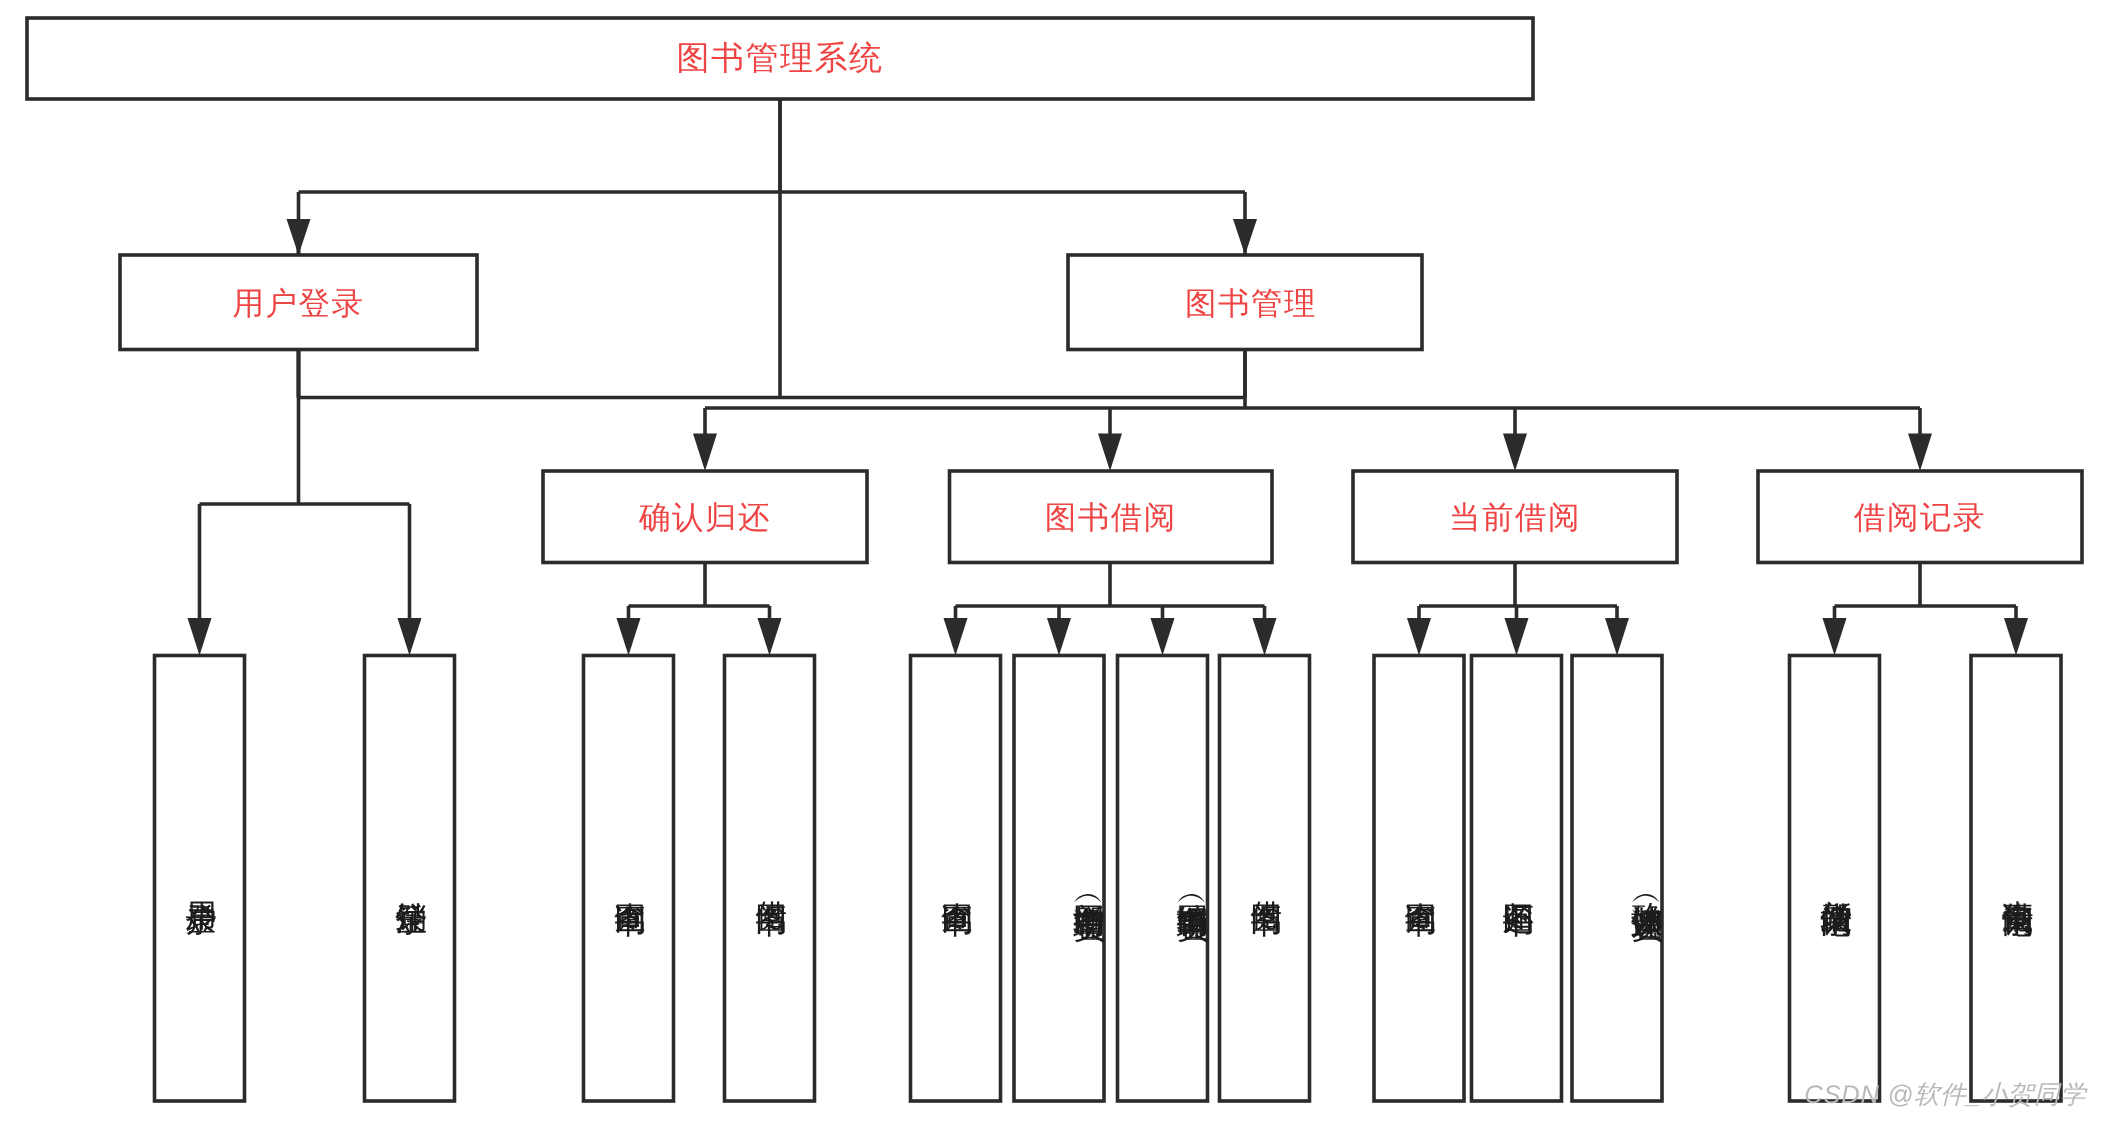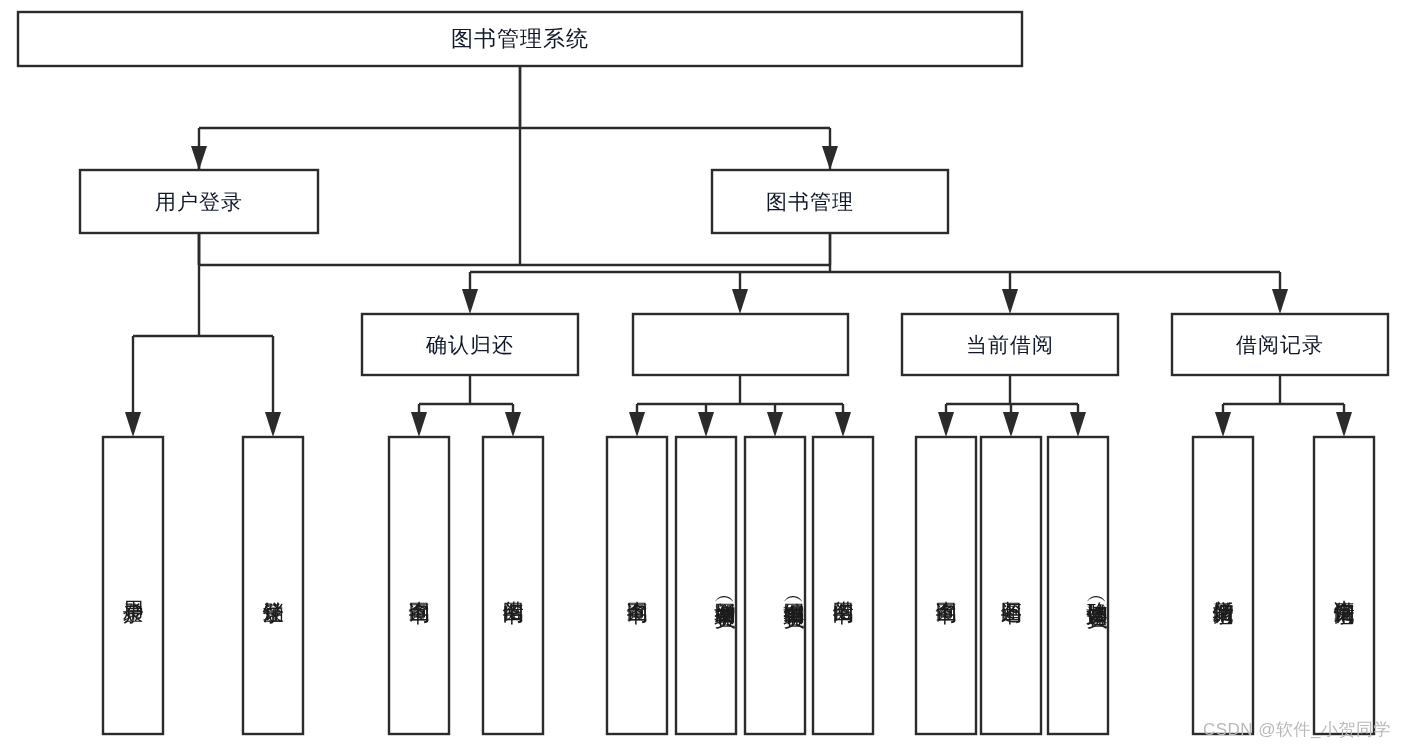--- a/index.html
+++ b/index.html
@@ -56,38 +56,39 @@
     pointer-events: none;
     white-space: nowrap;
   }
   .hlabel-wrap {
     position: absolute;
     display: flex;
     align-items: center;
     justify-content: center;
     font-family: "Liberation Sans", "DejaVu Sans", sans-serif;
     font-size: 21px;
-    color: #0f172a;
+    color: #ef4444;
     letter-spacing: 1px;
     pointer-events: none;
     white-space: nowrap;
   }
   .title-label {
     font-size: 22px;
   }
   #watermark {
     position: absolute;
     right: 14px;
     bottom: 6px;
     font-family: "Liberation Sans", "DejaVu Sans", sans-serif;
     font-size: 17px;
     color: #b9b9b9;
     letter-spacing: 0.5px;
     white-space: nowrap;
     pointer-events: none;
+    font-style: italic;
   }
 </style>
 </head>
 <body>
 
 <div id="diagram-root">
 
   <svg class="diagram-canvas" viewBox="0 0 1405 747">
 
     <g>
@@ -200,23 +201,24 @@
     <rect class="node-rect" x="981" y="437" width="60" height="297"></rect>
     <rect class="node-rect" x="1048" y="437" width="60" height="297"></rect>
 
     <rect class="node-rect" x="1193" y="437" width="60" height="297"></rect>
     <rect class="node-rect" x="1314" y="437" width="60" height="297"></rect>
   </svg>
 
   <div class="hlabel-wrap title-label" style="left:18px; top:12px; width:1004px; height:54px;">图书管理系统</div>
 
   <div class="hlabel-wrap" style="left:80px; top:170px; width:238px; height:63px;">用户登录</div>
-  <div class="hlabel-wrap" style="left:688px; top:170px; width:244px; height:63px;text-align:right;">图书管理</div>
+  <div class="hlabel-wrap" style="left:712px; top:170px; width:244px; height:63px;text-align:right;">图书管理</div>
 
   <div class="hlabel-wrap" style="left:362px; top:314px; width:216px; height:61px;">确认归还</div>
+  <div class="hlabel-wrap" style="left:633px; top:314px; width:215px; height:61px;">图书借阅</div>
   <div class="hlabel-wrap" style="left:902px; top:314px; width:216px; height:61px;">当前借阅</div>
   <div class="hlabel-wrap" style="left:1172px; top:314px; width:216px; height:61px;text-align:center;">借阅记录</div>
 
   <div class="vlabel-wrap" style="left:103px; top:437px; width:60px; height:297px;">用户登录</div>
   <div class="vlabel-wrap" style="left:243px; top:437px; width:60px; height:297px;">注销登录</div>
 
   <div class="vlabel-wrap" style="left:389px; top:437px; width:60px; height:297px;">查询图书</div>
   <div class="vlabel-wrap" style="left:483px; top:437px; width:60px; height:297px;">借阅图书</div>
 
   <div class="vlabel-wrap" style="left:607px; top:437px; width:60px; height:297px;">查询图书</div>

